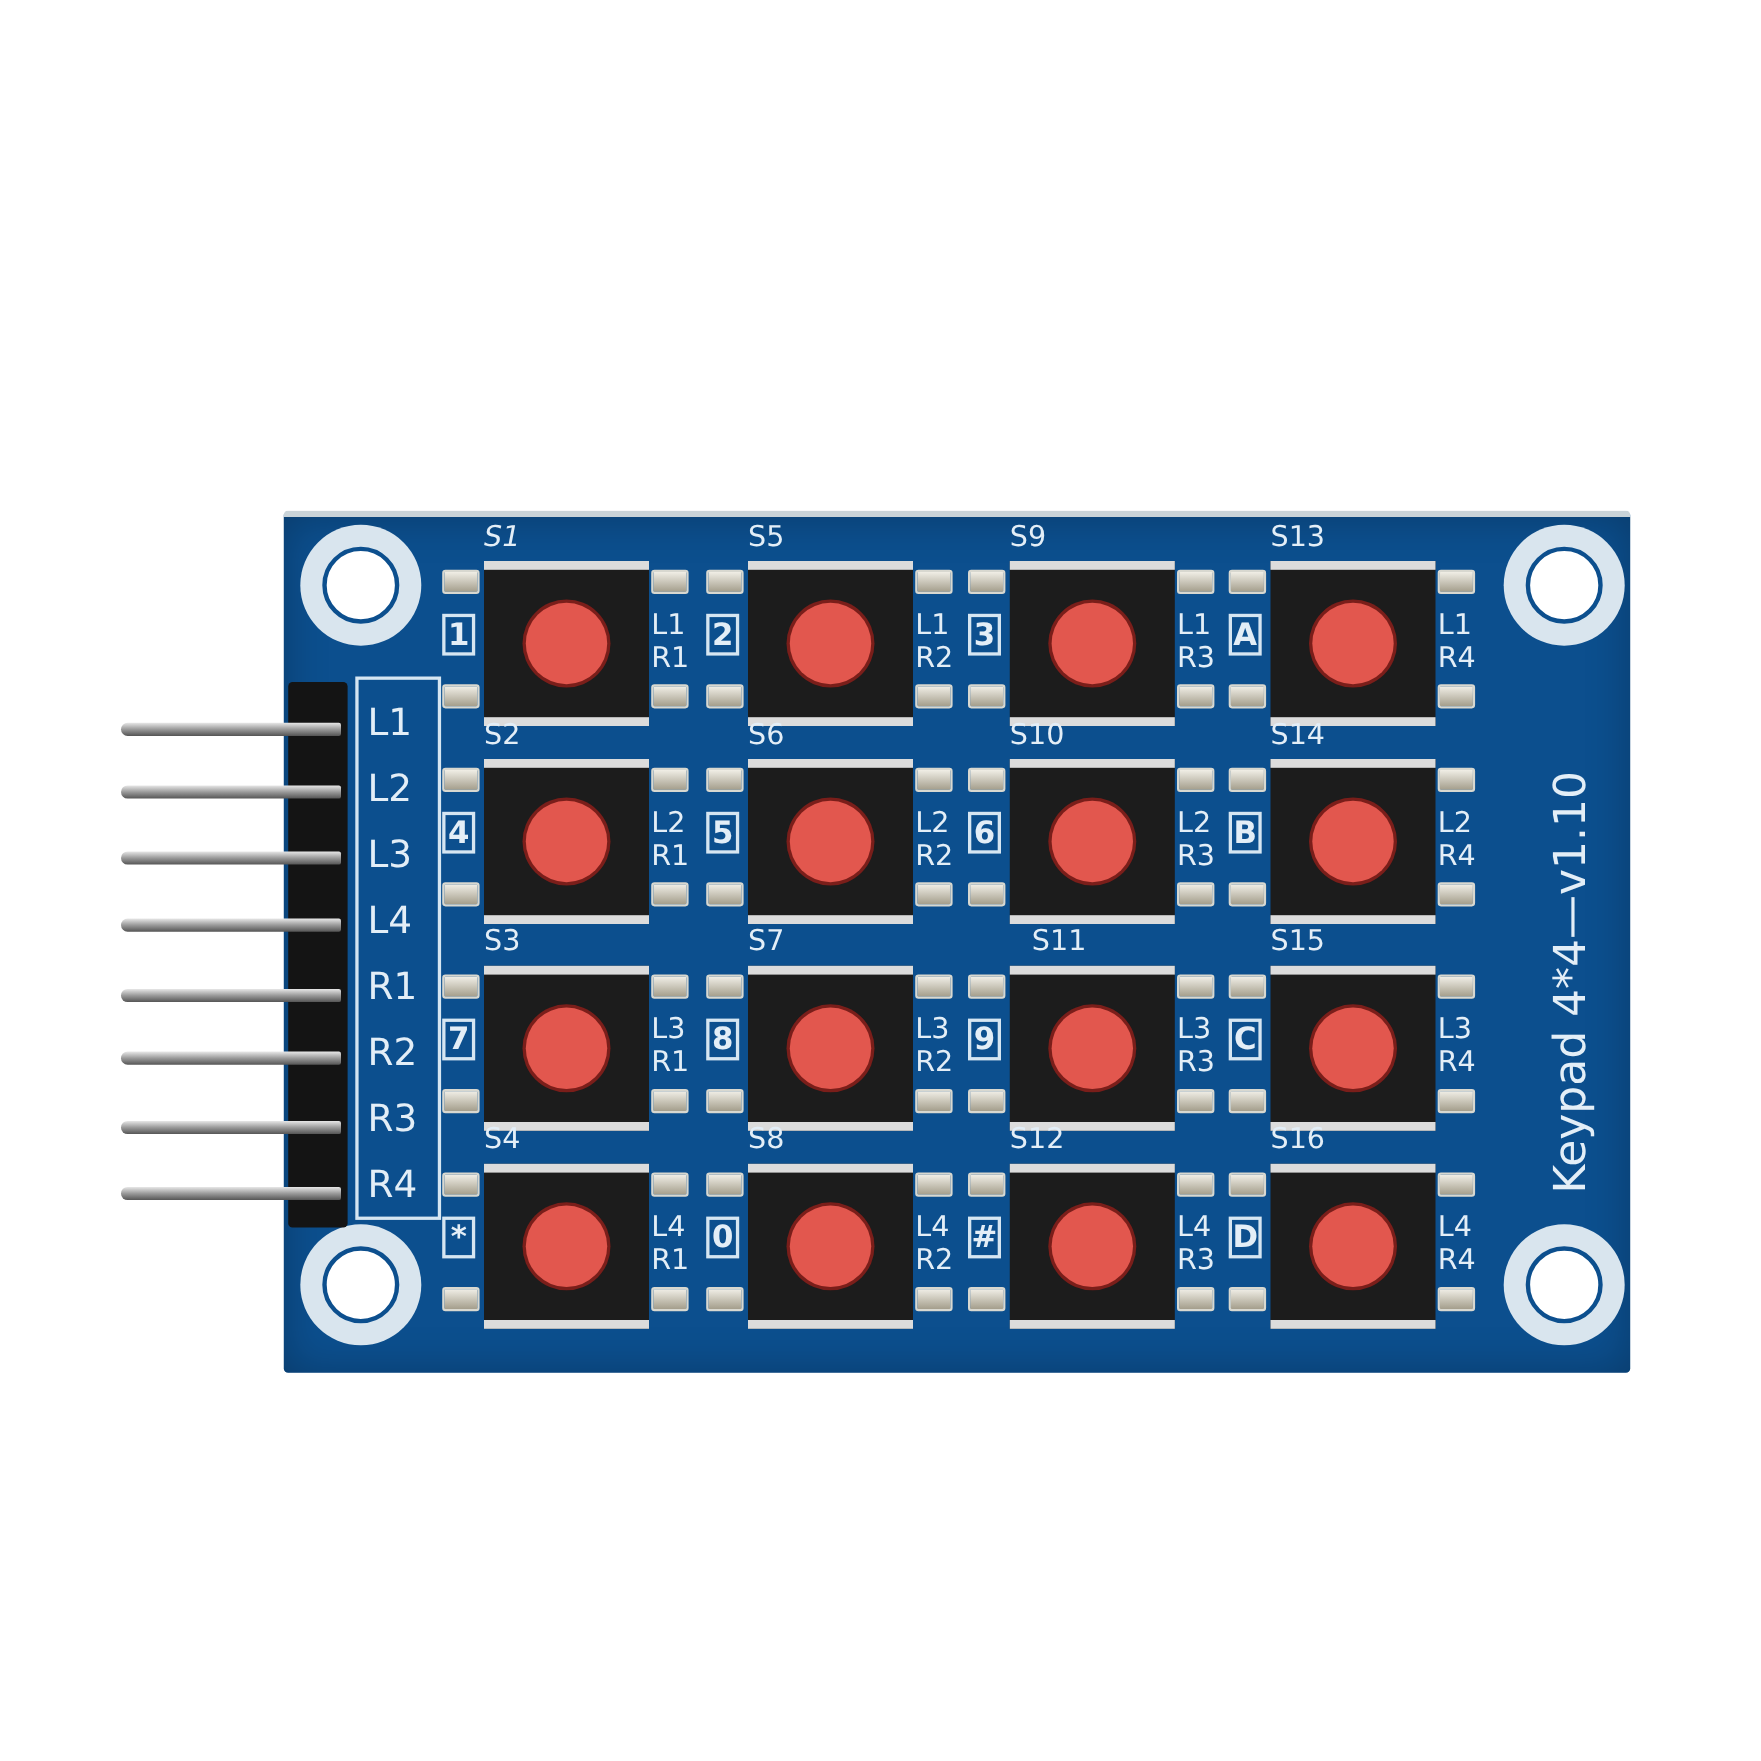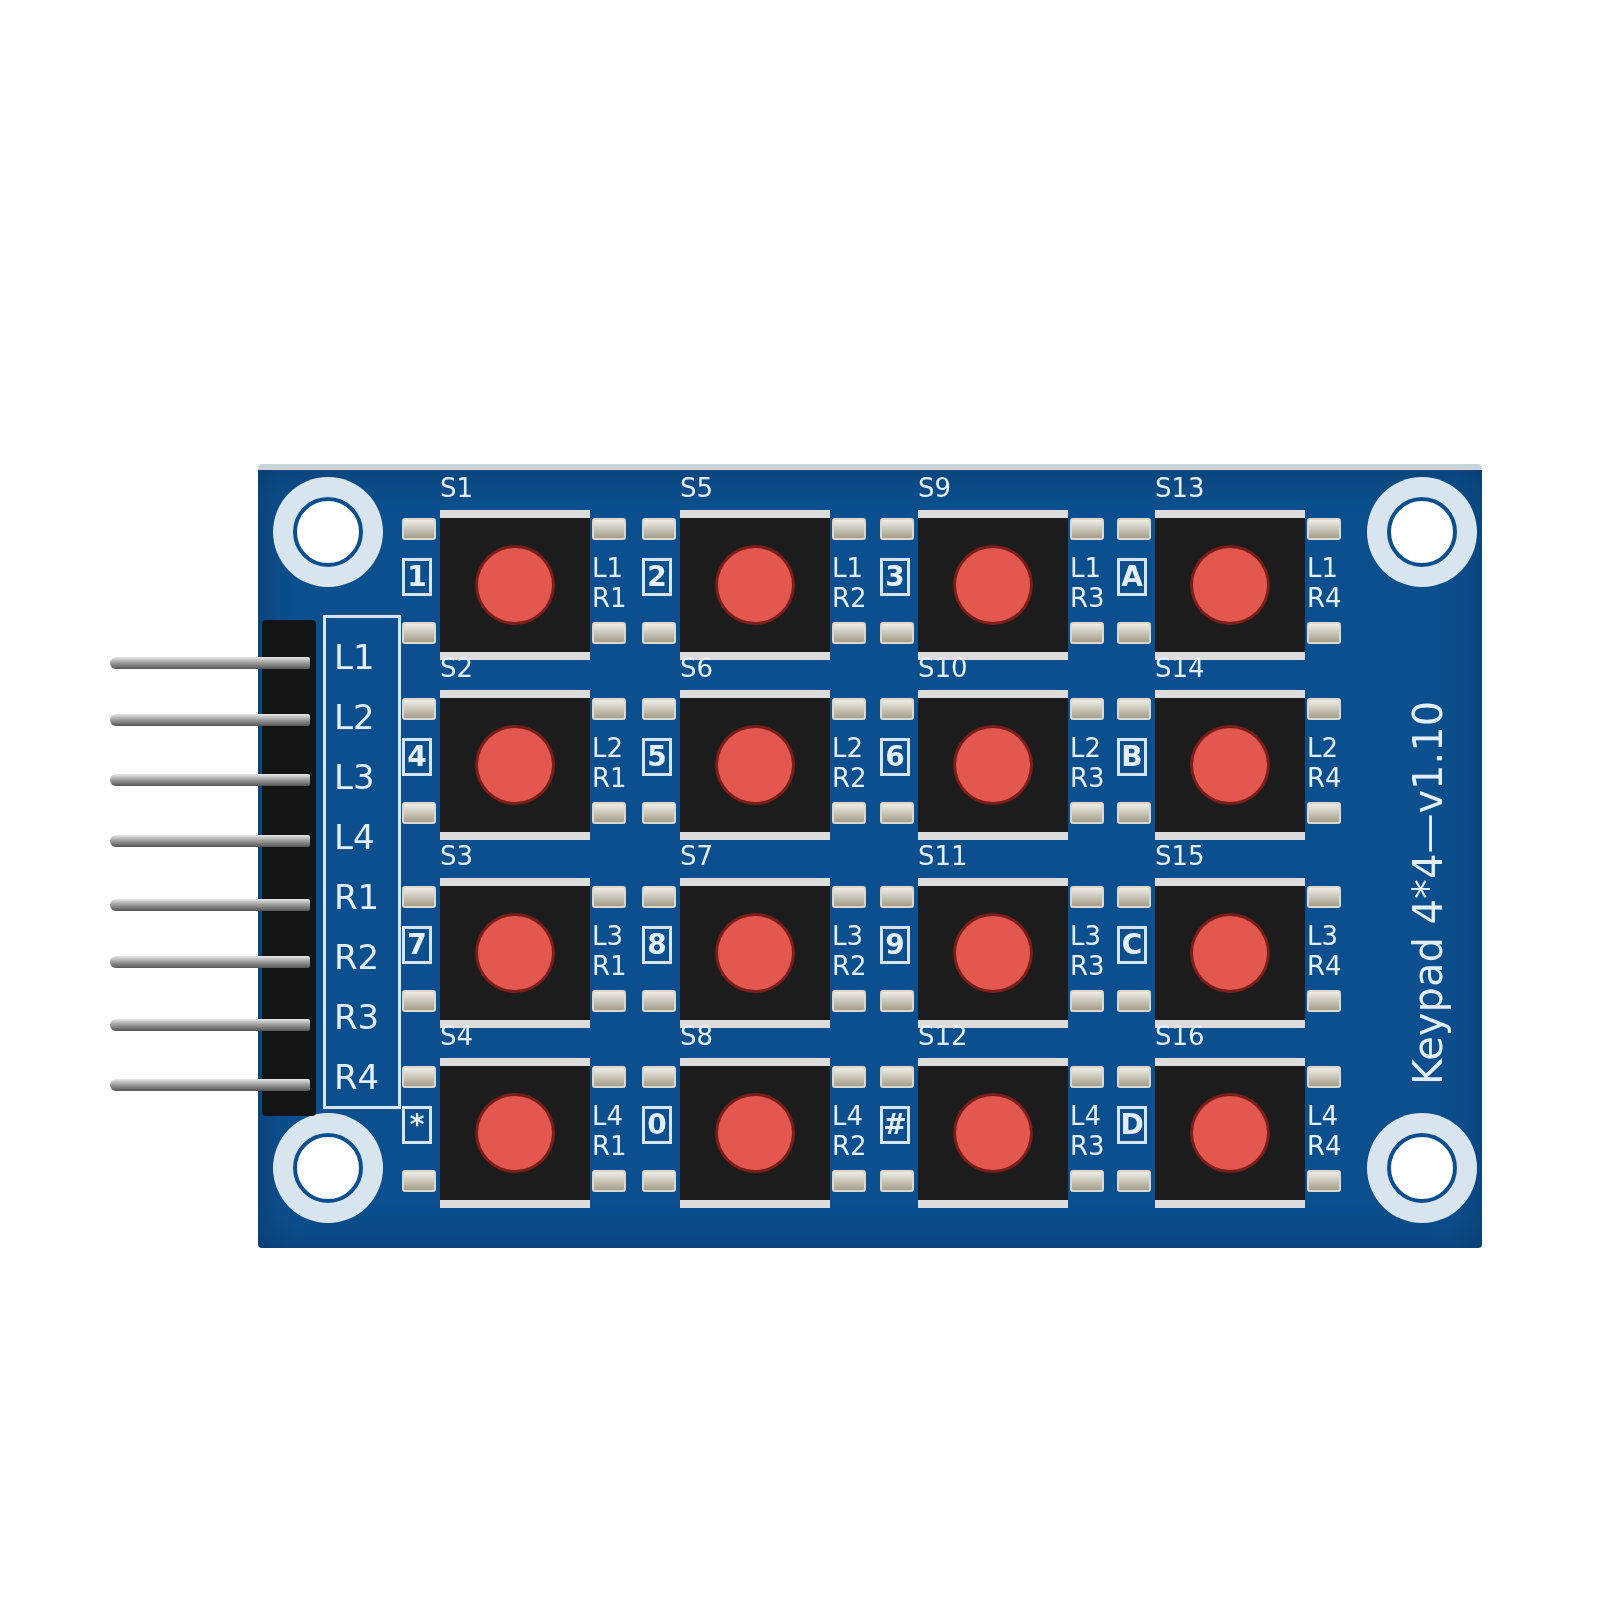--- a/index.html
+++ b/index.html
@@ -58,21 +58,21 @@
 <div class="abs pinlabel" style="top:1000px">R3</div>
 <div class="abs pinlabel" style="top:1060px">R4</div>
 
 <div class="abs vert" style="left:1405px;top:1085px">Keypad 4*4—v1.10</div>
 
 <div id="grid">
     <div class="abs pad" style="left: 402px; top: 518px;"></div>
     <div class="abs pad" style="left: 592px; top: 518px;"></div>
     <div class="abs pad" style="left: 402px; top: 622px;"></div>
     <div class="abs pad" style="left: 592px; top: 622px;"></div>
-    <div class="abs silk" style="left: 440px; top: 475px;">S1</div>
+    <div class="abs silk" style="left: 440px; top: 475px; font-style: italic;">S1</div>
     <div class="abs keybox" style="left: 402px; top: 558px;">1</div>
     <div class="abs silk" style="left: 592px; top: 555px;">L1</div>
     <div class="abs silk" style="left: 592px; top: 585px;">R1</div>
     <div class="abs sw" style="left: 440px; top: 510px;">
       <div class="abs cap"></div>
     </div>
     <div class="abs pad" style="left: 642px; top: 518px;"></div>
     <div class="abs pad" style="left: 832px; top: 518px;"></div>
     <div class="abs pad" style="left: 642px; top: 622px;"></div>
     <div class="abs pad" style="left: 832px; top: 622px;"></div>
@@ -168,21 +168,21 @@
     <div class="abs keybox" style="left: 642px; top: 926px;">8</div>
     <div class="abs silk" style="left: 832px; top: 923px;">L3</div>
     <div class="abs silk" style="left: 832px; top: 953px;">R2</div>
     <div class="abs sw" style="left: 680px; top: 878px;">
       <div class="abs cap"></div>
     </div>
     <div class="abs pad" style="left: 880px; top: 886px;"></div>
     <div class="abs pad" style="left: 1070px; top: 886px;"></div>
     <div class="abs pad" style="left: 880px; top: 990px;"></div>
     <div class="abs pad" style="left: 1070px; top: 990px;"></div>
-    <div class="abs silk" style="left: 918px; top: 843px;">S11</div>
+    <div class="abs silk" style="left: 938px; top: 843px;">S11</div>
     <div class="abs keybox" style="left: 880px; top: 926px;">9</div>
     <div class="abs silk" style="left: 1070px; top: 923px;">L3</div>
     <div class="abs silk" style="left: 1070px; top: 953px;">R3</div>
     <div class="abs sw" style="left: 918px; top: 878px;">
       <div class="abs cap"></div>
     </div>
     <div class="abs pad" style="left: 1117px; top: 886px;"></div>
     <div class="abs pad" style="left: 1307px; top: 886px;"></div>
     <div class="abs pad" style="left: 1117px; top: 990px;"></div>
     <div class="abs pad" style="left: 1307px; top: 990px;"></div>

